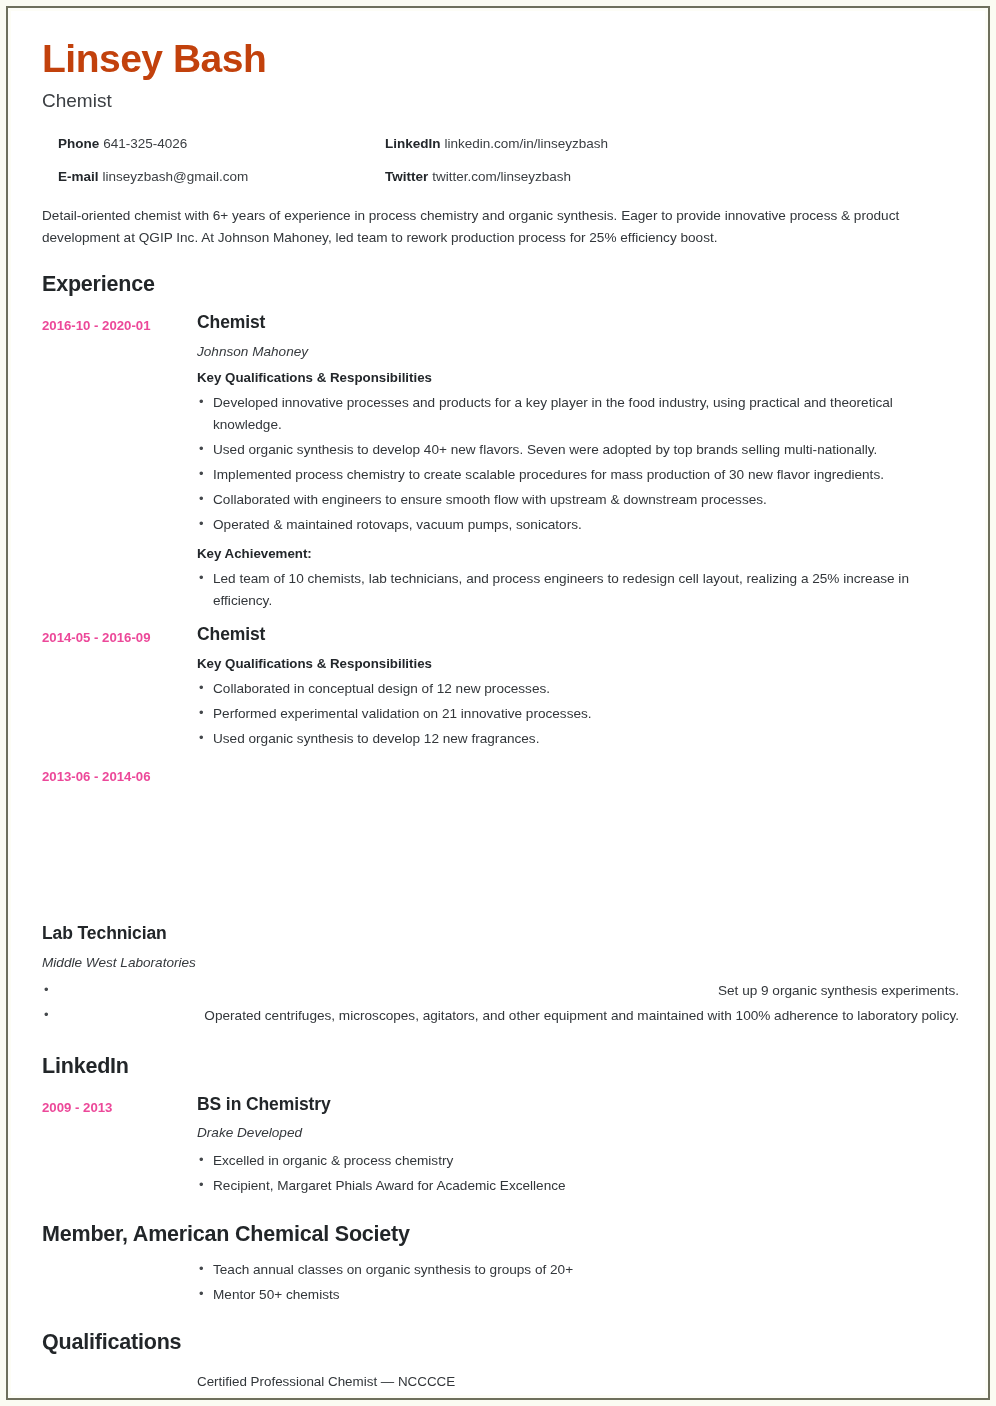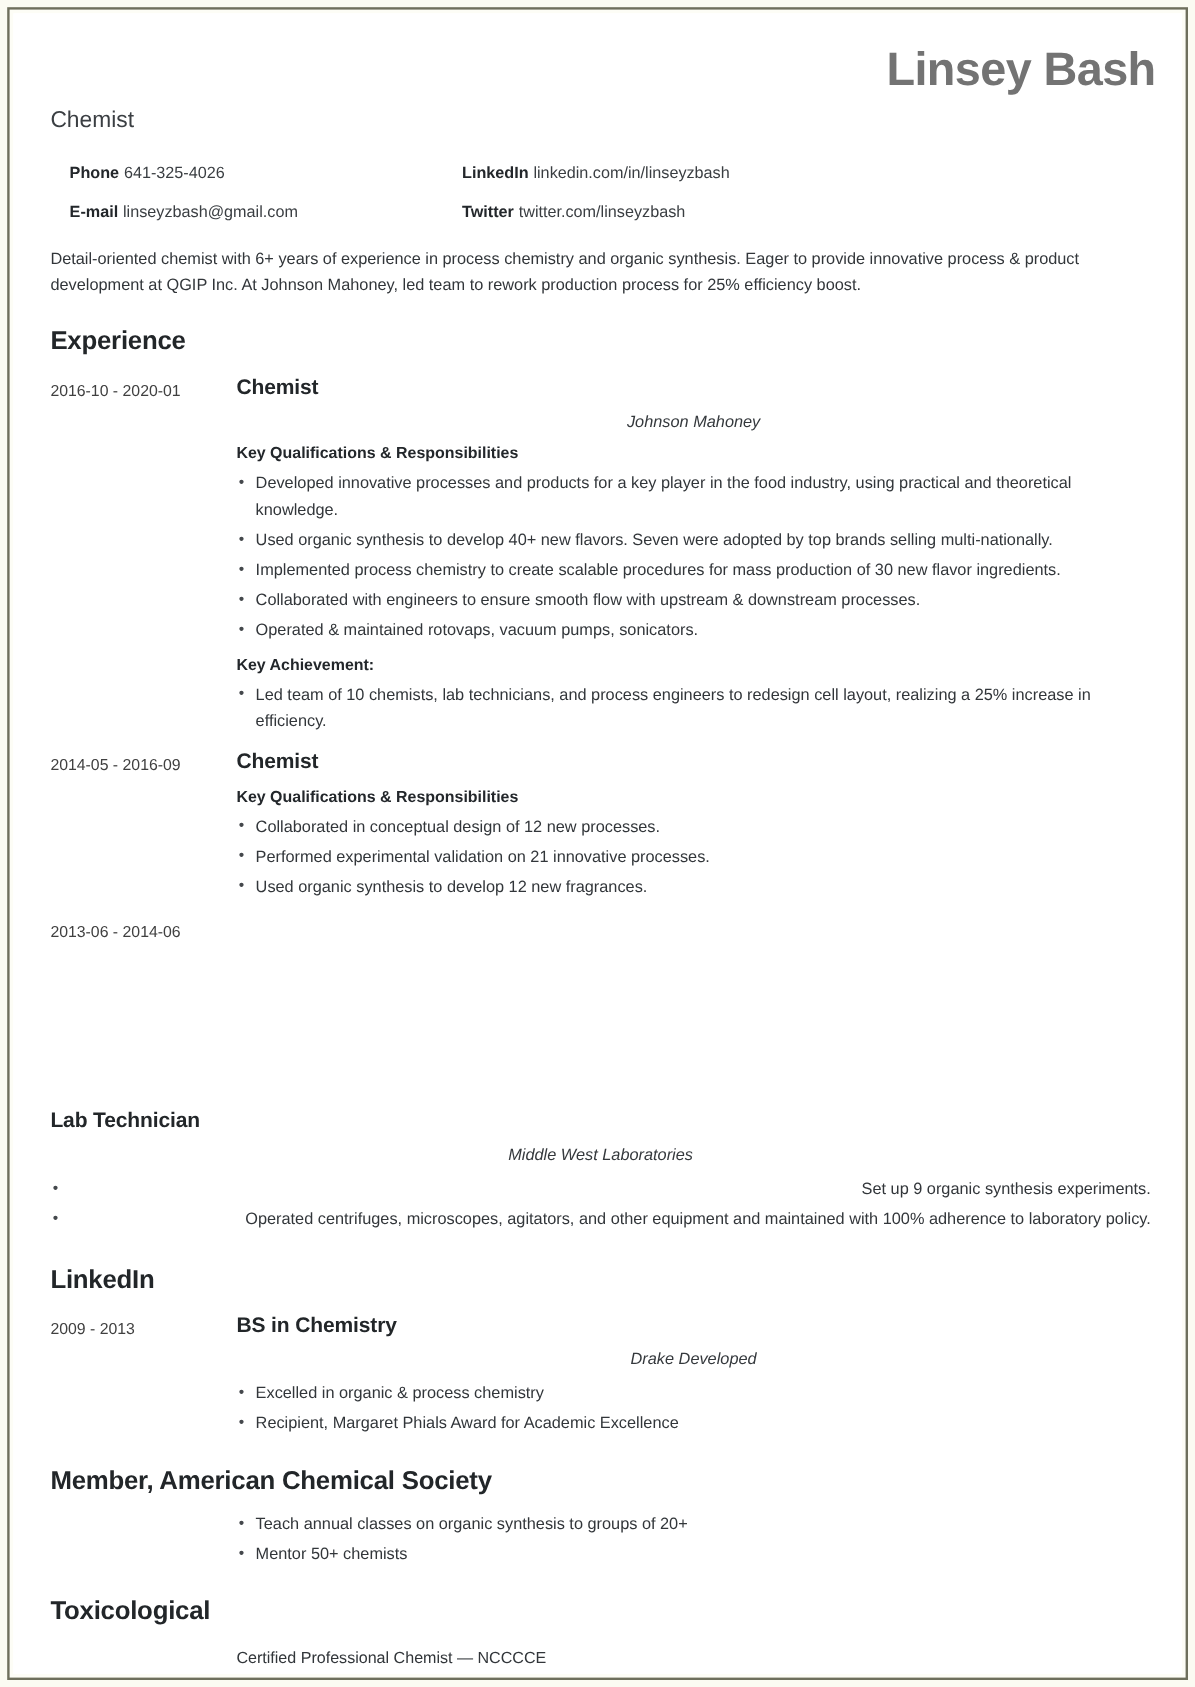--- a/index.html
+++ b/index.html
@@ -42,25 +42,24 @@
     left: 31px;
     top: 20px;
     right: 22px;
   }
 
   
   .name {
     font-size: 39px;
     font-weight: bold;
     letter-spacing: -0.5px;
-    color: #737373;
+    color: #c2410c;
     line-height: 1.08;
     margin: 0;
     padding-top: 7px;
-    text-align: right;
   }
   .job-title {
     font-size: 19px;
     font-weight: 400;
     color: #3b3f43;
     margin-top: 11px;
     line-height: 1.1;
   }
 
   .contact-grid {
@@ -118,44 +117,44 @@
 
   .entry {
     position: relative;
     display: flex;
     margin-bottom: 7px;
   }
   .entry-dates {
     width: 155px;
     flex: 0 0 155px;
     font-size: 13.2px;
-    color: #404040;
+    color: #ec4899;
     line-height: 1.35;
     padding-top: 5px;
+    font-weight: bold;
   }
   .entry-body {
     flex: 1 1 auto;
     min-width: 0;
     padding-right: 4px;
   }
 
   .entry-role {
     font-size: 17.5px;
     font-weight: bold;
     color: #222629;
     line-height: 1.25;
     letter-spacing: -0.1px;
   }
   .entry-org {
     font-size: 13.6px;
     font-style: italic;
     color: #35393d;
     margin-top: 9px;
     line-height: 1.3;
-    text-align: center;
   }
   .entry-subhead {
     font-size: 13.3px;
     font-weight: bold;
     color: #23272b;
     margin-top: 9px;
     line-height: 1.35;
   }
 
   ul.bullets {
@@ -296,21 +295,21 @@
       <div class="entry-body">
         <ul class="bullets" style="margin-top:0;">
           <li>Teach annual classes on organic synthesis to groups of 20+</li>
           <li>Mentor 50+ chemists</li>
         </ul>
       </div>
     </div>
   </div>
 
   <div class="section" style="margin-top:21px;">
-    <div class="section-title compact">Toxicological</div>
+    <div class="section-title compact">Qualifications</div>
     <div class="entry no-dates">
       <div class="entry-dates"></div>
       <div class="entry-body">
         <div class="plain-lines">
           <div class="plain-line">Certified Professional Chemist — NCCCCE</div>
           <div class="plain-line">Toxicological Chemist — NRCC</div>
         </div>
       </div>
     </div>
   </div>

